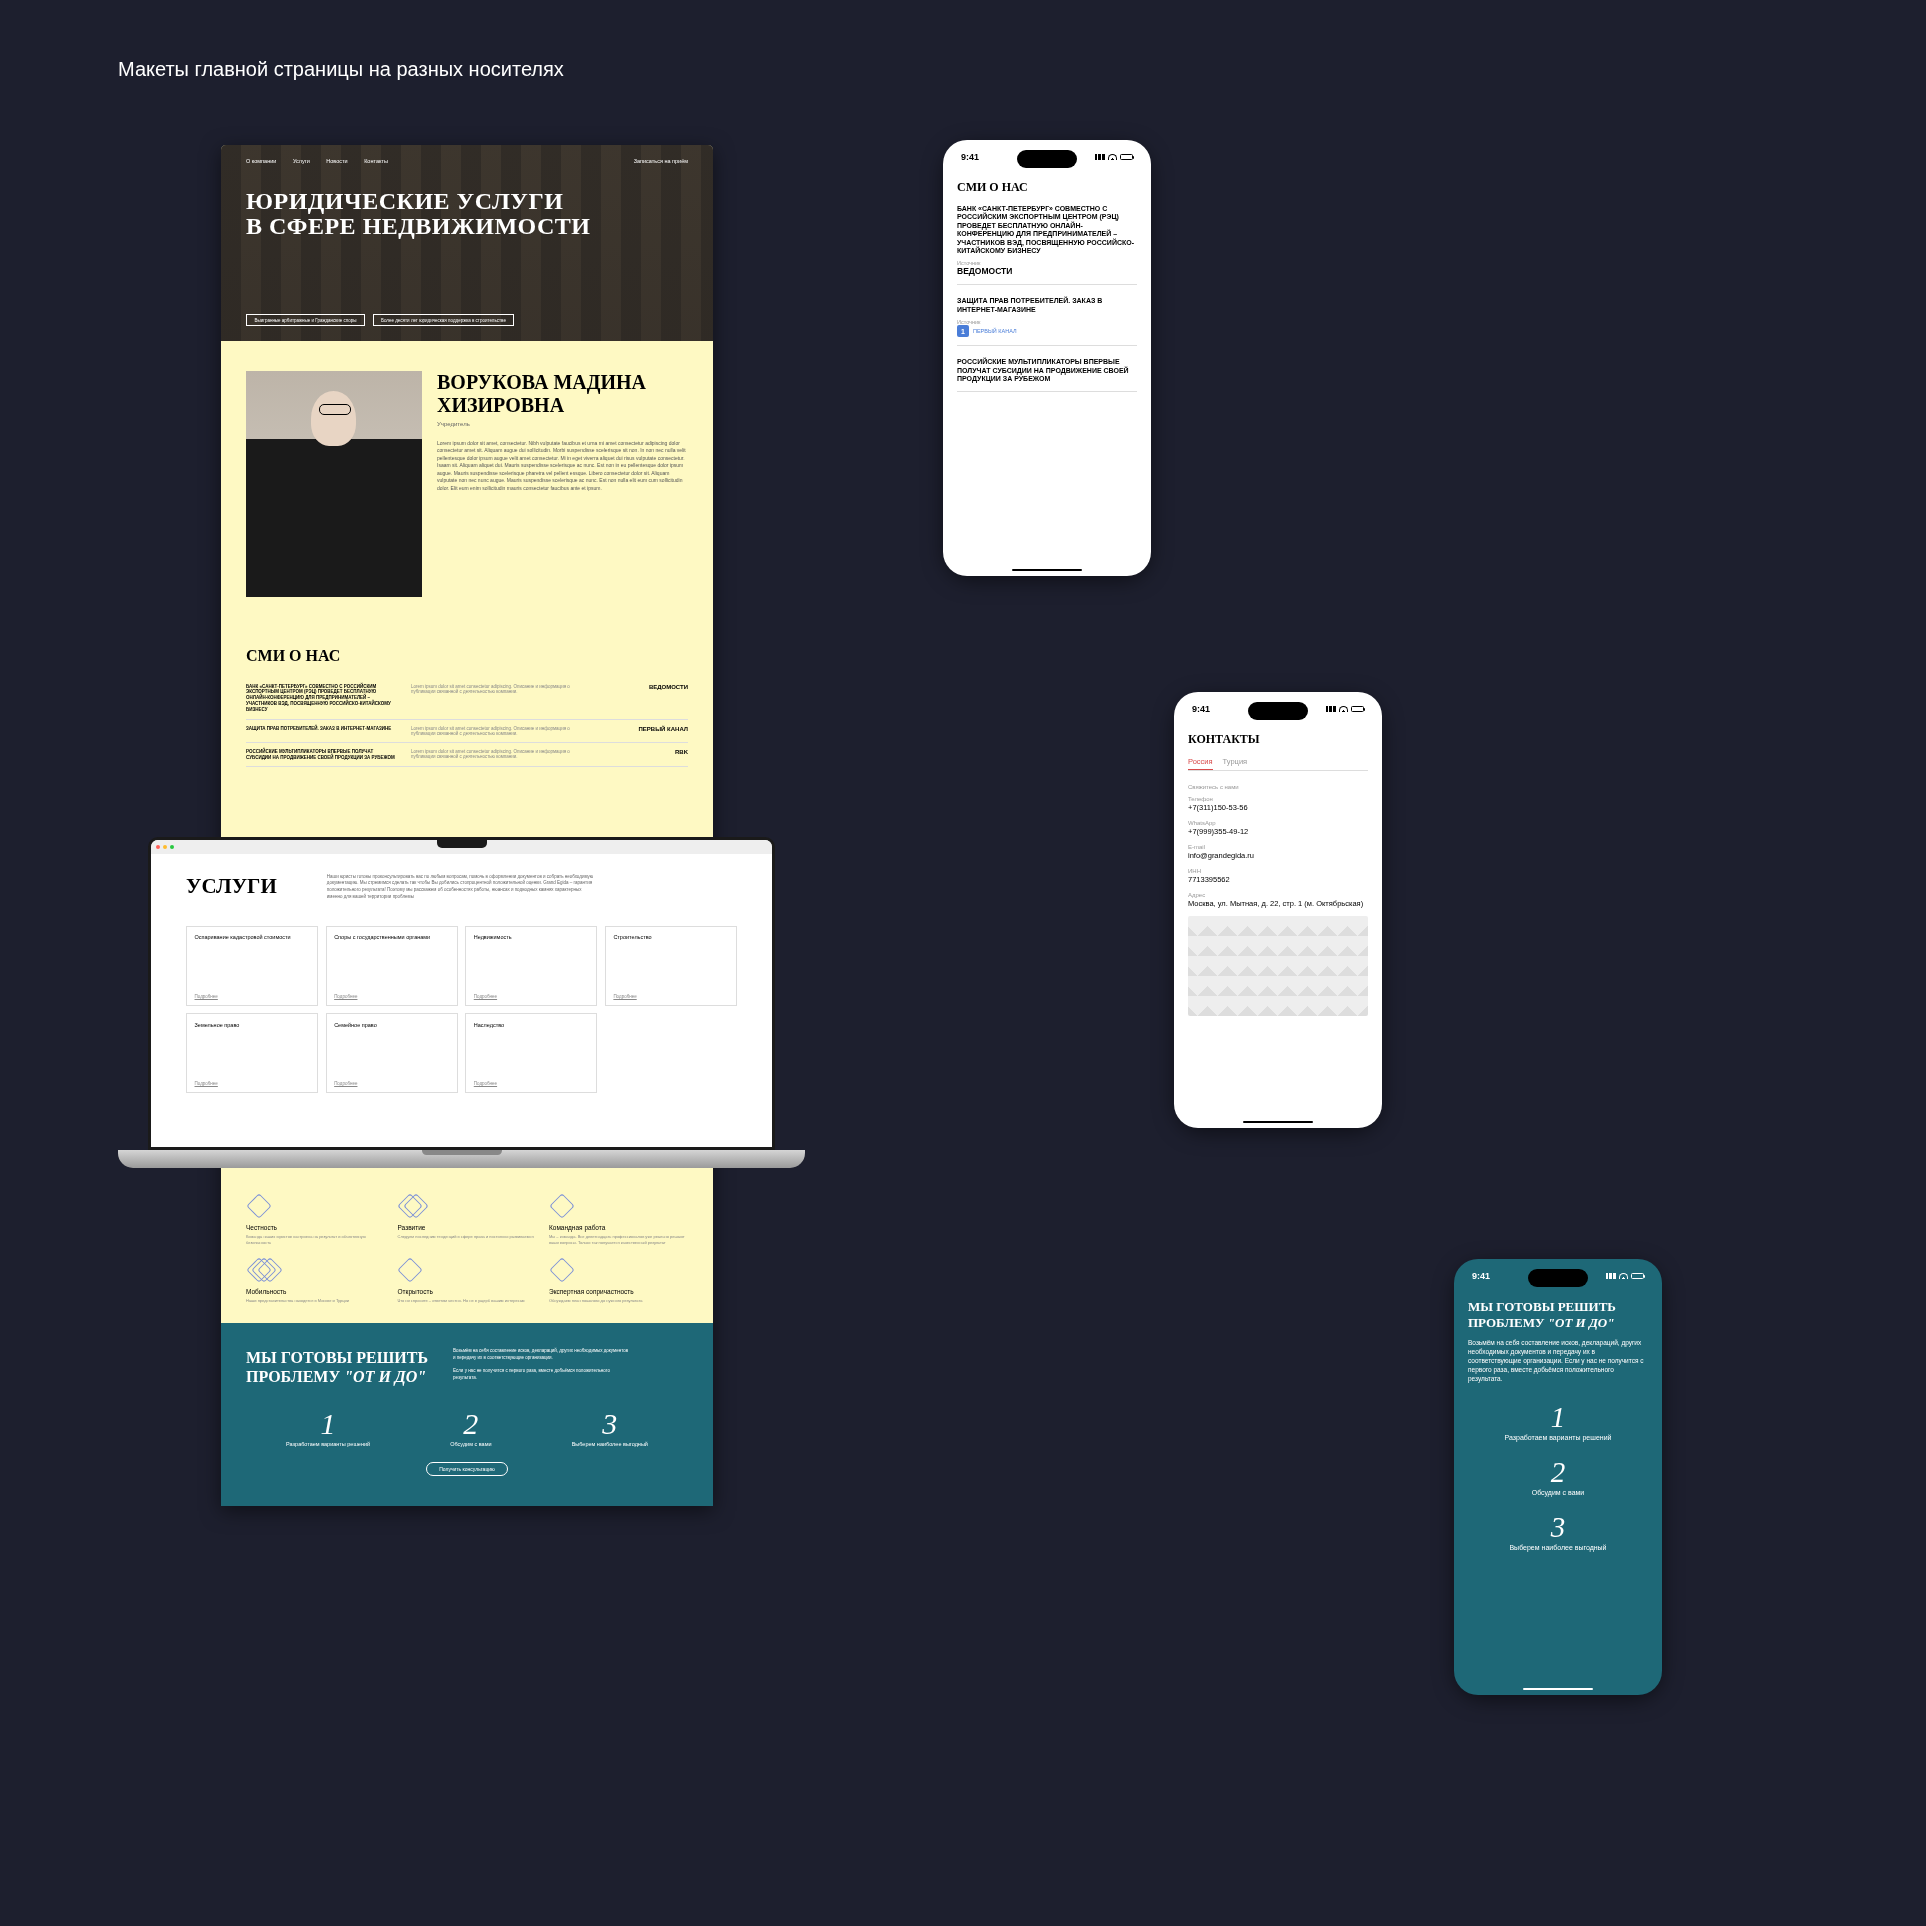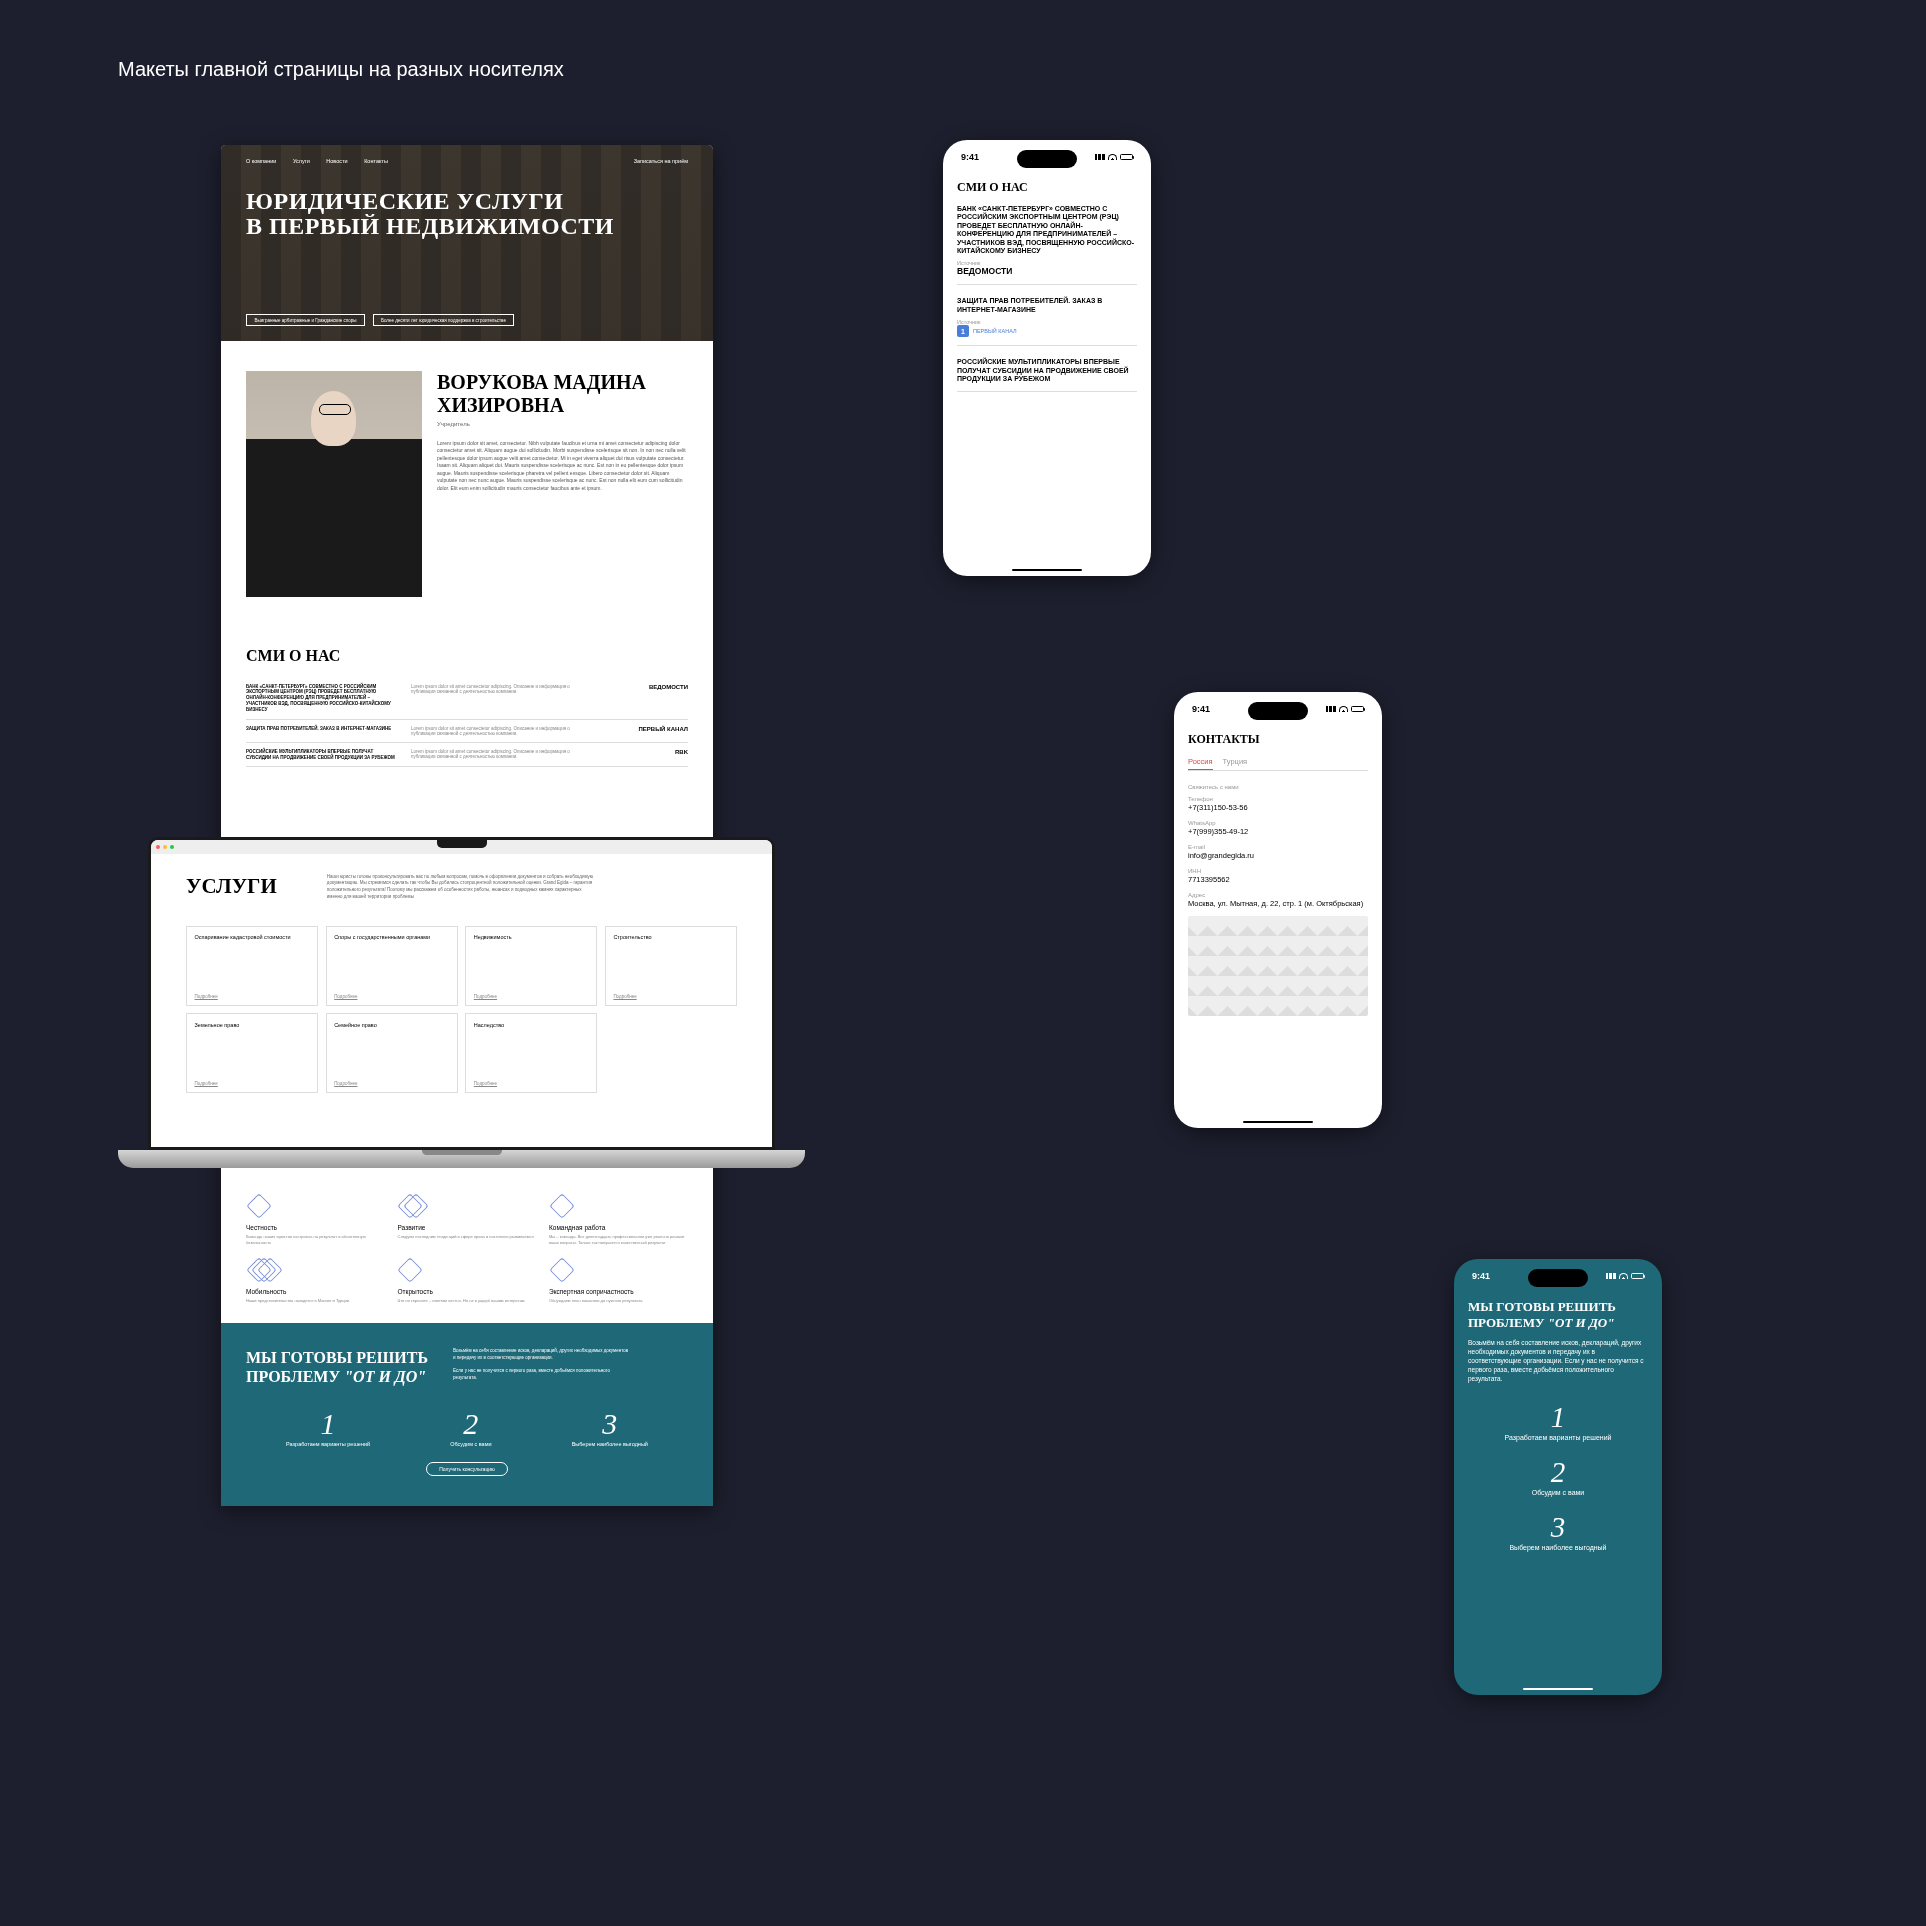--- a/index.html
+++ b/index.html
@@ -1,21 +1,21 @@
 <!DOCTYPE html>
 <html style="font-size:8px"><head>
 <meta charset="utf-8">
 <style>
 * { margin: 0; padding: 0; box-sizing: border-box; }
 body { background: #1d1f2e; font-family: Georgia, serif; color: #fff; font-size: 2px; min-height: 1926px; }
 .canvas { position: relative; width: 1802px; height: 1926px; }
 .page-title { position: absolute; top: 58px; left: 118px; font-size: 20px; font-weight: 400; color: #fff; font-family: Arial, sans-serif; }
 
 
-.desktop { position: absolute; top: 145px; left: 221px; width: 492px; background: #ffffff; color: #000; border-radius: 5px 5px 0 0; overflow: hidden; box-shadow: 0 5px 20px rgba(0,0,0,0.5); }
+.desktop { position: absolute; top: 145px; left: 221px; width: 492px; background: #fef9c3; color: #000; border-radius: 5px 5px 0 0; overflow: hidden; box-shadow: 0 5px 20px rgba(0,0,0,0.5); }
 .hero { height: 196px; background: linear-gradient(rgba(40,35,30,0.5), rgba(40,35,30,0.6)), repeating-linear-gradient(90deg, #3a352f, #3a352f 20px, #52493d 20px, #52493d 40px); padding: 12.5px 25px; color: #fff; position: relative; }
 .hero-nav { display: flex; justify-content: space-between; font-size: 5.5px; font-family: Arial, sans-serif; }
 .hero-nav-links span { margin-right: 15px; }
 .hero-title { font-size: 24px; margin-top: 25px; line-height: 1.05; font-family: Georgia, serif; letter-spacing: 0.5px; }
 .hero-btns { position: absolute; bottom: 15px; display: flex; gap: 7.5px; font-size: 4.5px; }
 .hero-btn { padding: 2.5px 7.5px; border: 0.5px solid #fff; font-family: Arial, sans-serif; }
 
 .about { display: flex; gap: 15px; padding: 30px 25px; }
 .about-photo { width: 176px; height: 226px; background: linear-gradient(180deg, #bdb4a8 0%, #c5bdb2 30%, #1a1a1a 30%, #1a1a1a 100%); position: relative; }
 .about-photo::before { content: ''; position: absolute; top: 20px; left: 65px; width: 45px; height: 55px; background: #e8d5c4; border-radius: 50% 50% 40% 40%; }
@@ -134,21 +134,21 @@
         <div class="hero-nav-links">
           <span>О компании</span>
           <span>Услуги</span>
           <span>Новости</span>
           <span>Контакты</span>
         </div>
         <span>Записаться на приём</span>
       </div>
       <h1 class="hero-title">
         <span>ЮРИДИЧЕСКИЕ УСЛУГИ</span><br>
-        <span>В ПЕРВЫЙ НЕДВИЖИМОСТИ</span>
+        <span>В СФЕРЕ НЕДВИЖИМОСТИ</span>
       </h1>
       <div class="hero-btns">
         <div class="hero-btn">Выигранные арбитражные и Гражданские споры</div>
         <div class="hero-btn">Более десяти лет юридическая поддержка в строительстве</div>
       </div>
     </div>
 
     <div class="about">
       <div class="about-photo"></div>
       <div class="about-text">

